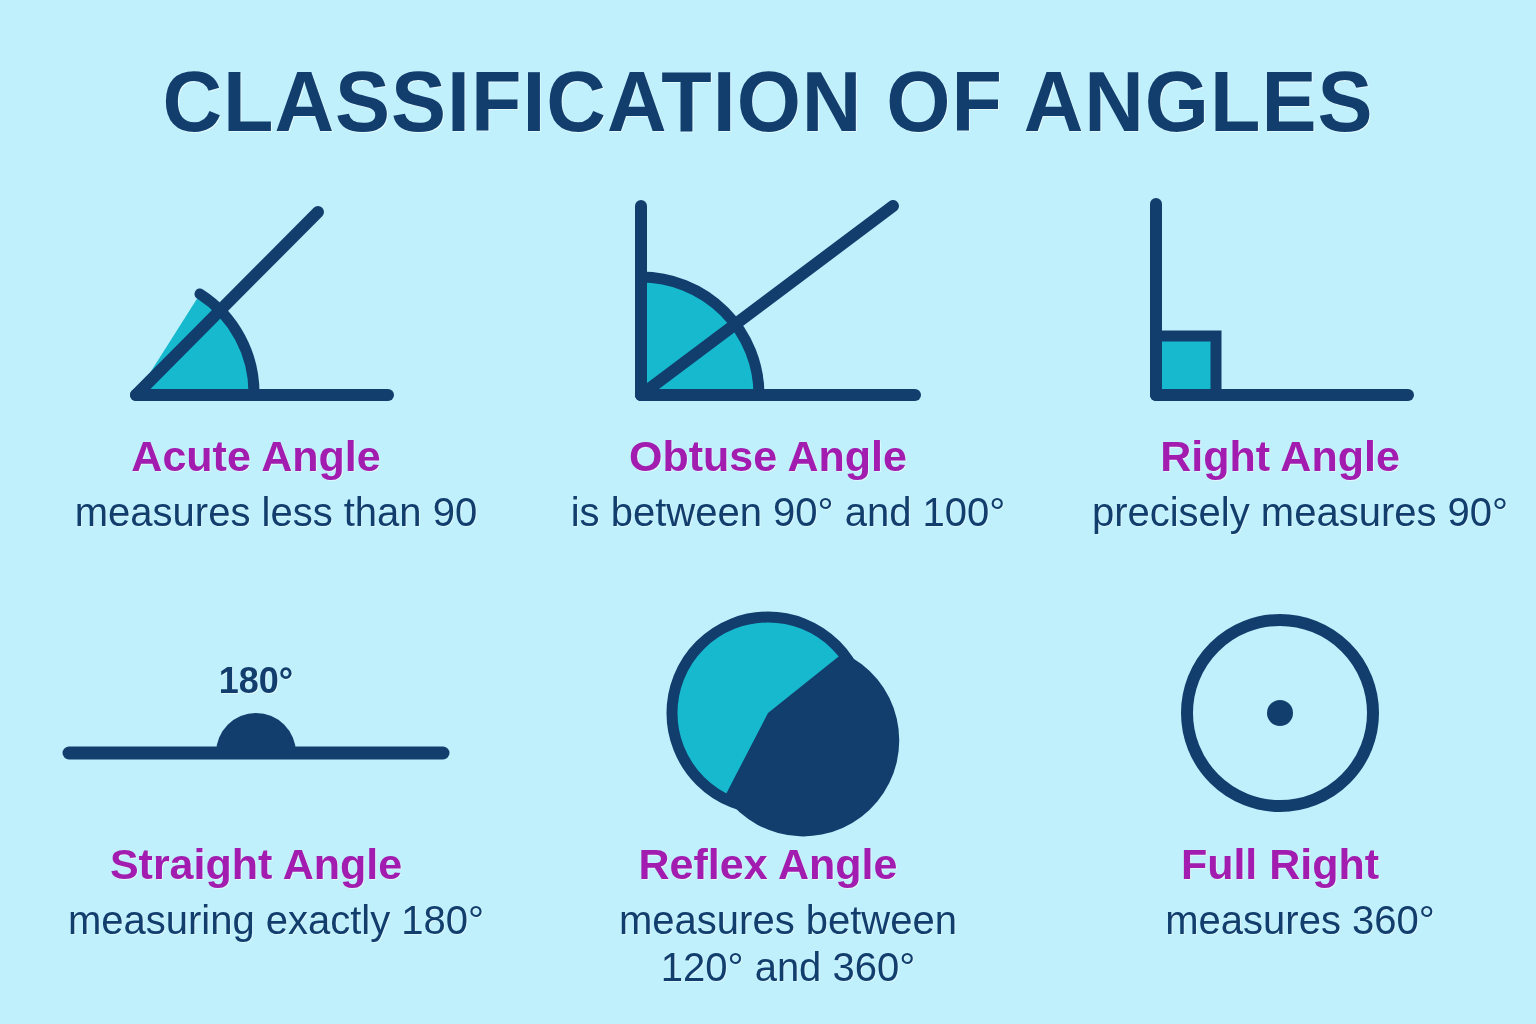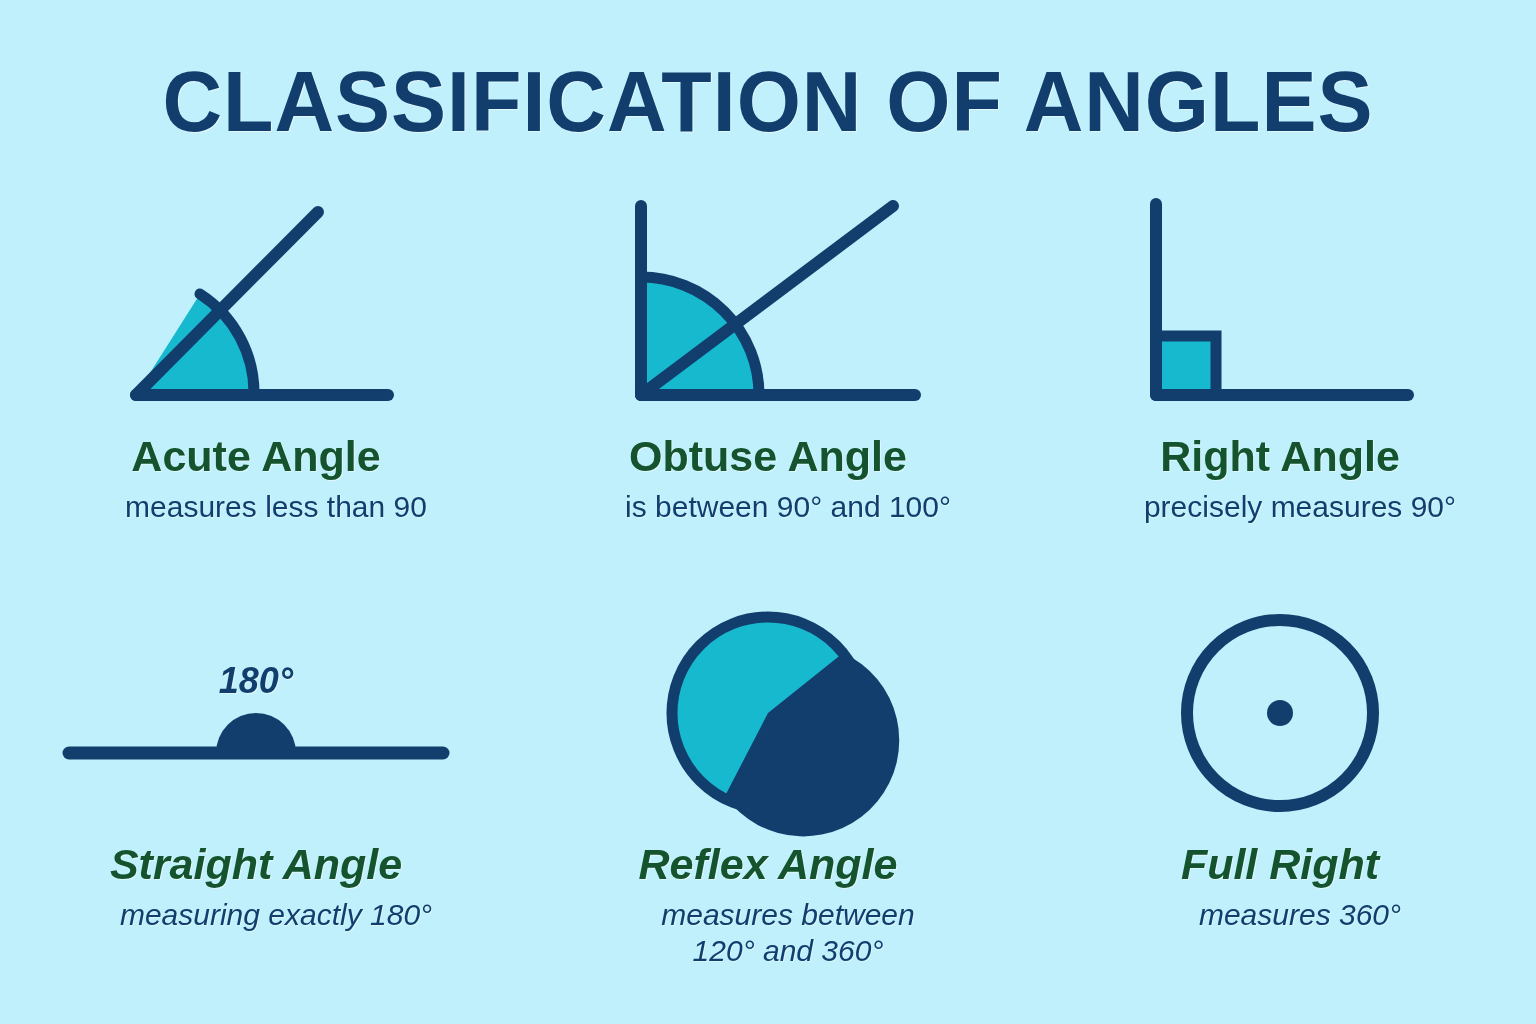--- a/index.html
+++ b/index.html
@@ -40,45 +40,45 @@
     left: 0;
     width: 1536px;
     height: 830px;
   }
   .cell {
     position: absolute;
     width: 512px;
     text-align: center;
   }
   .row1 { top: 0; }
-  .row2 { top: 408px; font-style: italic; }
+  .row2 { top: 408px; }
   .col1 { left: 0; }
   .col2 { left: 512px; text-align: center; }
   .col3 { left: 1024px; }
 
   .figure {
     height: 250px;
     display: flex;
     align-items: center;
     justify-content: center;
   }
   .figure svg {
     display: block;
     overflow: visible;
   }
   .label {
     font-weight: bold;
     font-size: 43px;
-    color: #14532d;
+    color: #a21caf;
     line-height: 1.05;
     text-shadow: 1px 1px 0 rgba(255,255,255,0.5);
     margin-top: 4px;
   }
   .caption {
-    font-size: 30px;
+    font-size: 40px;
     color: #123e6e;
     line-height: 1.18;
     margin-top: 10px;
     text-shadow: 1px 1px 0 rgba(255,255,255,0.4);
     margin-left: 40px;
   }
   .caption .line { display: block; }
   .deg-badge {
     font-weight: bold;
     font-size: 36px;

